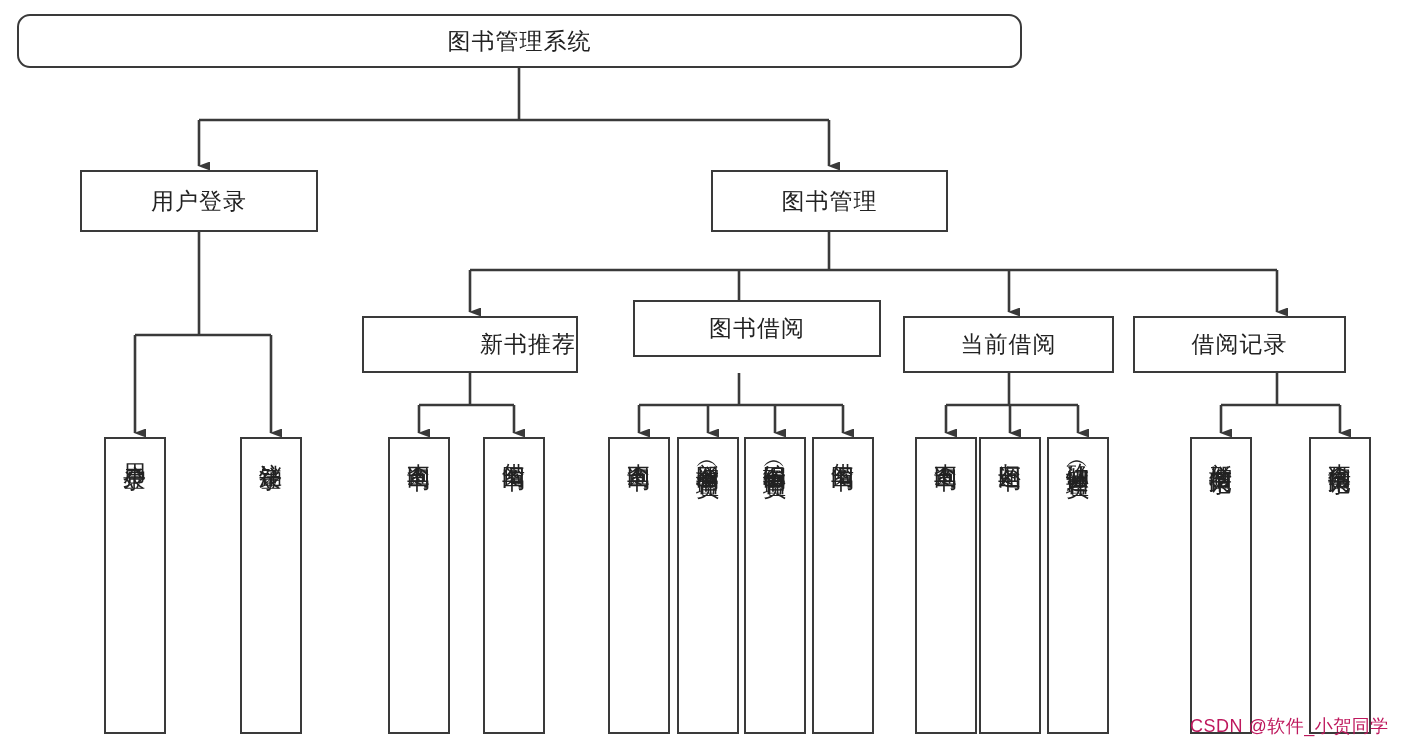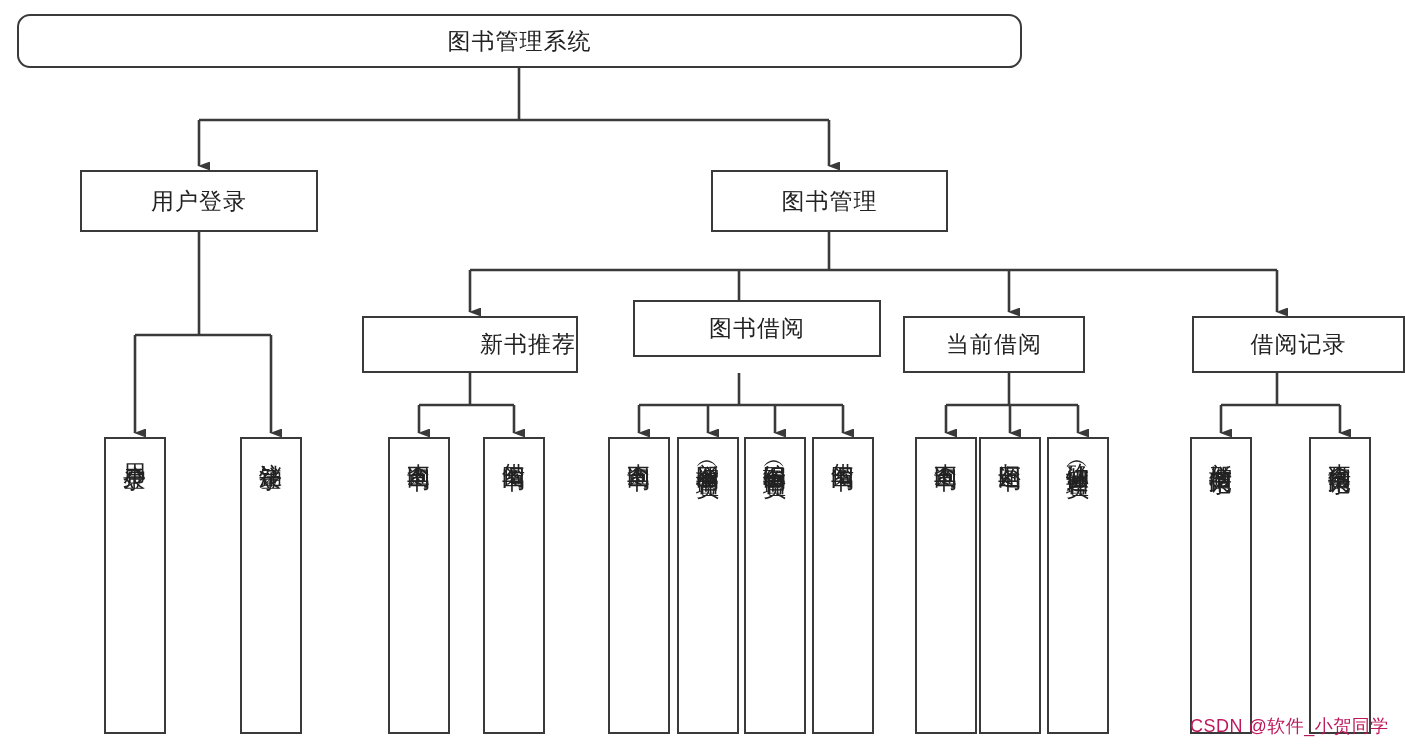--- a/index.html
+++ b/index.html
@@ -141,25 +141,25 @@
   </div>
 
   <div class="node level-3" style="left:362px; top:316px; width:216px; height:57px;justify-content:flex-end;">
     <span class="node-label">新书推荐</span>
   </div>
 
   <div class="node level-3" style="left:633px; top:300px; width:248px; height:57px;">
     <span class="node-label">图书借阅</span>
   </div>
 
-  <div class="node level-3" style="left:903px; top:316px; width:182px; height:57px;">
+  <div class="node level-3" style="left:903px; top:316px; width:211px; height:57px;">
     <span class="node-label">当前借阅</span>
   </div>
 
-  <div class="node level-3" style="left:1192px; top:316px; width:213px; height:57px;">
+  <div class="node level-3" style="left:1133px; top:316px; width:213px; height:57px;">
     <span class="node-label">借阅记录</span>
   </div>
 
   <div class="node leaf" style="left:104px; top:437px; width:62px; height:297px;">
     <span class="node-label">用户登录</span>
   </div>
 
   <div class="node leaf" style="left:240px; top:437px; width:62px; height:297px;">
     <span class="node-label">注销登录</span>
   </div>

